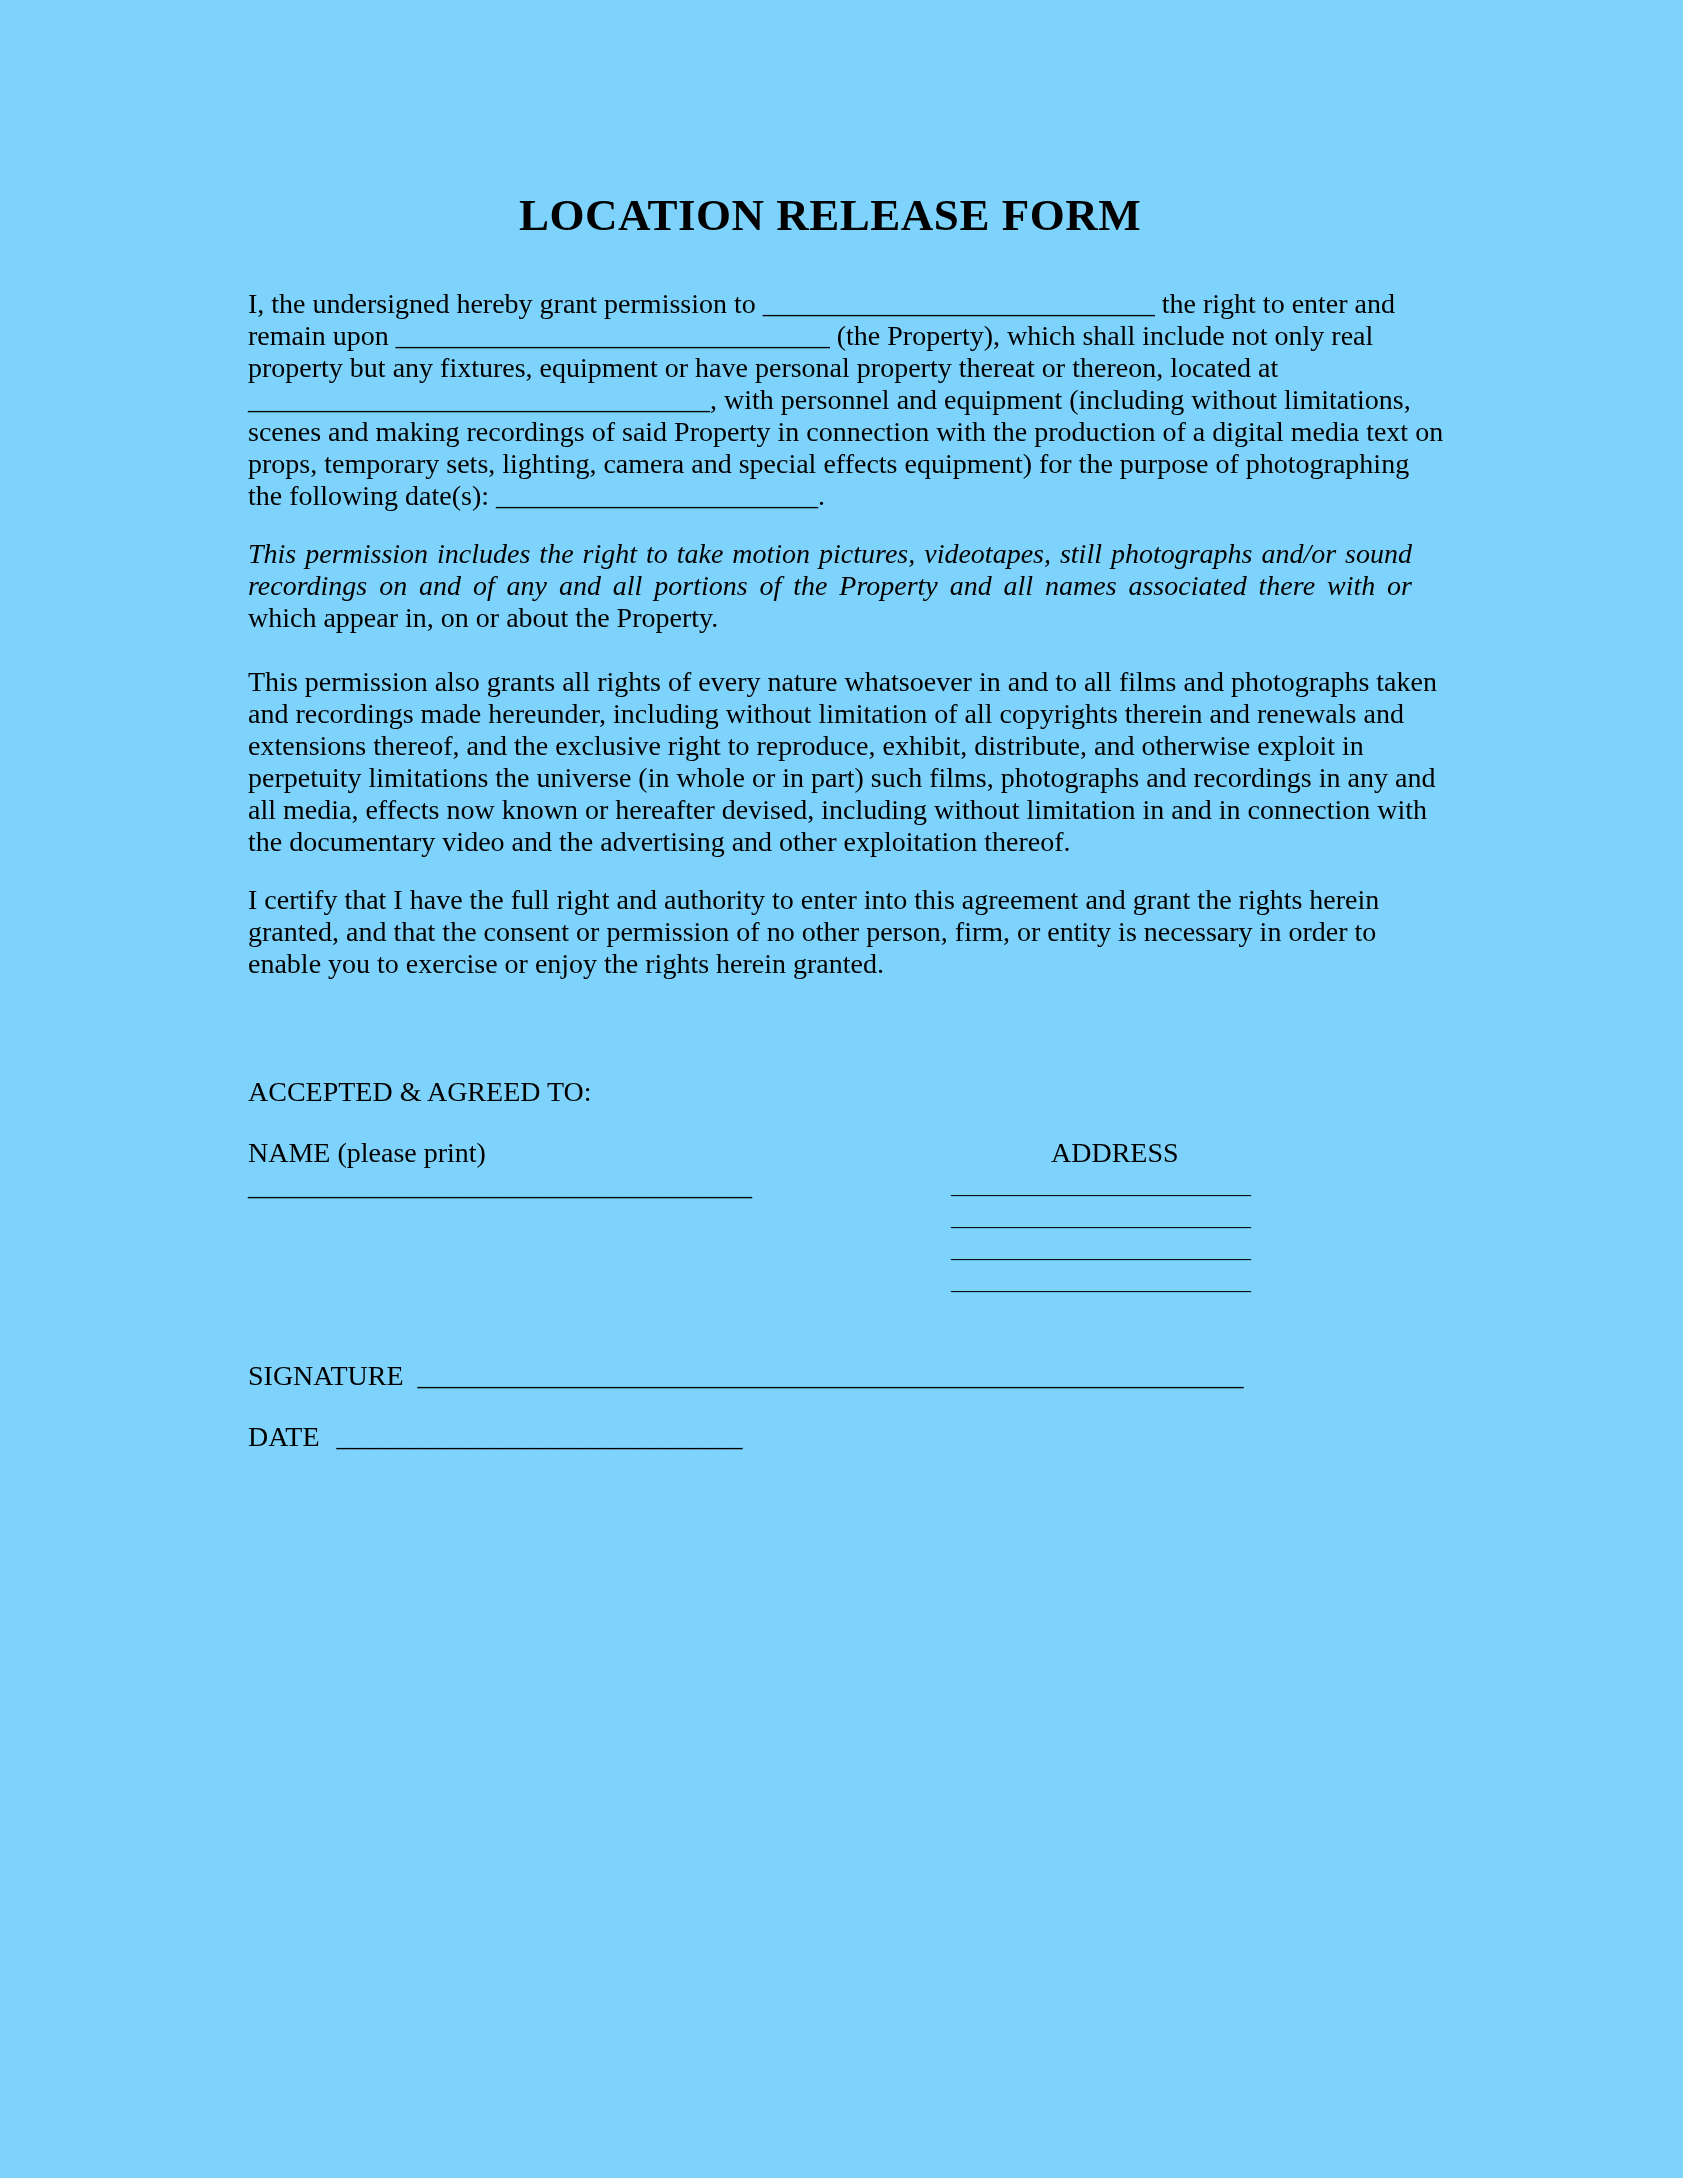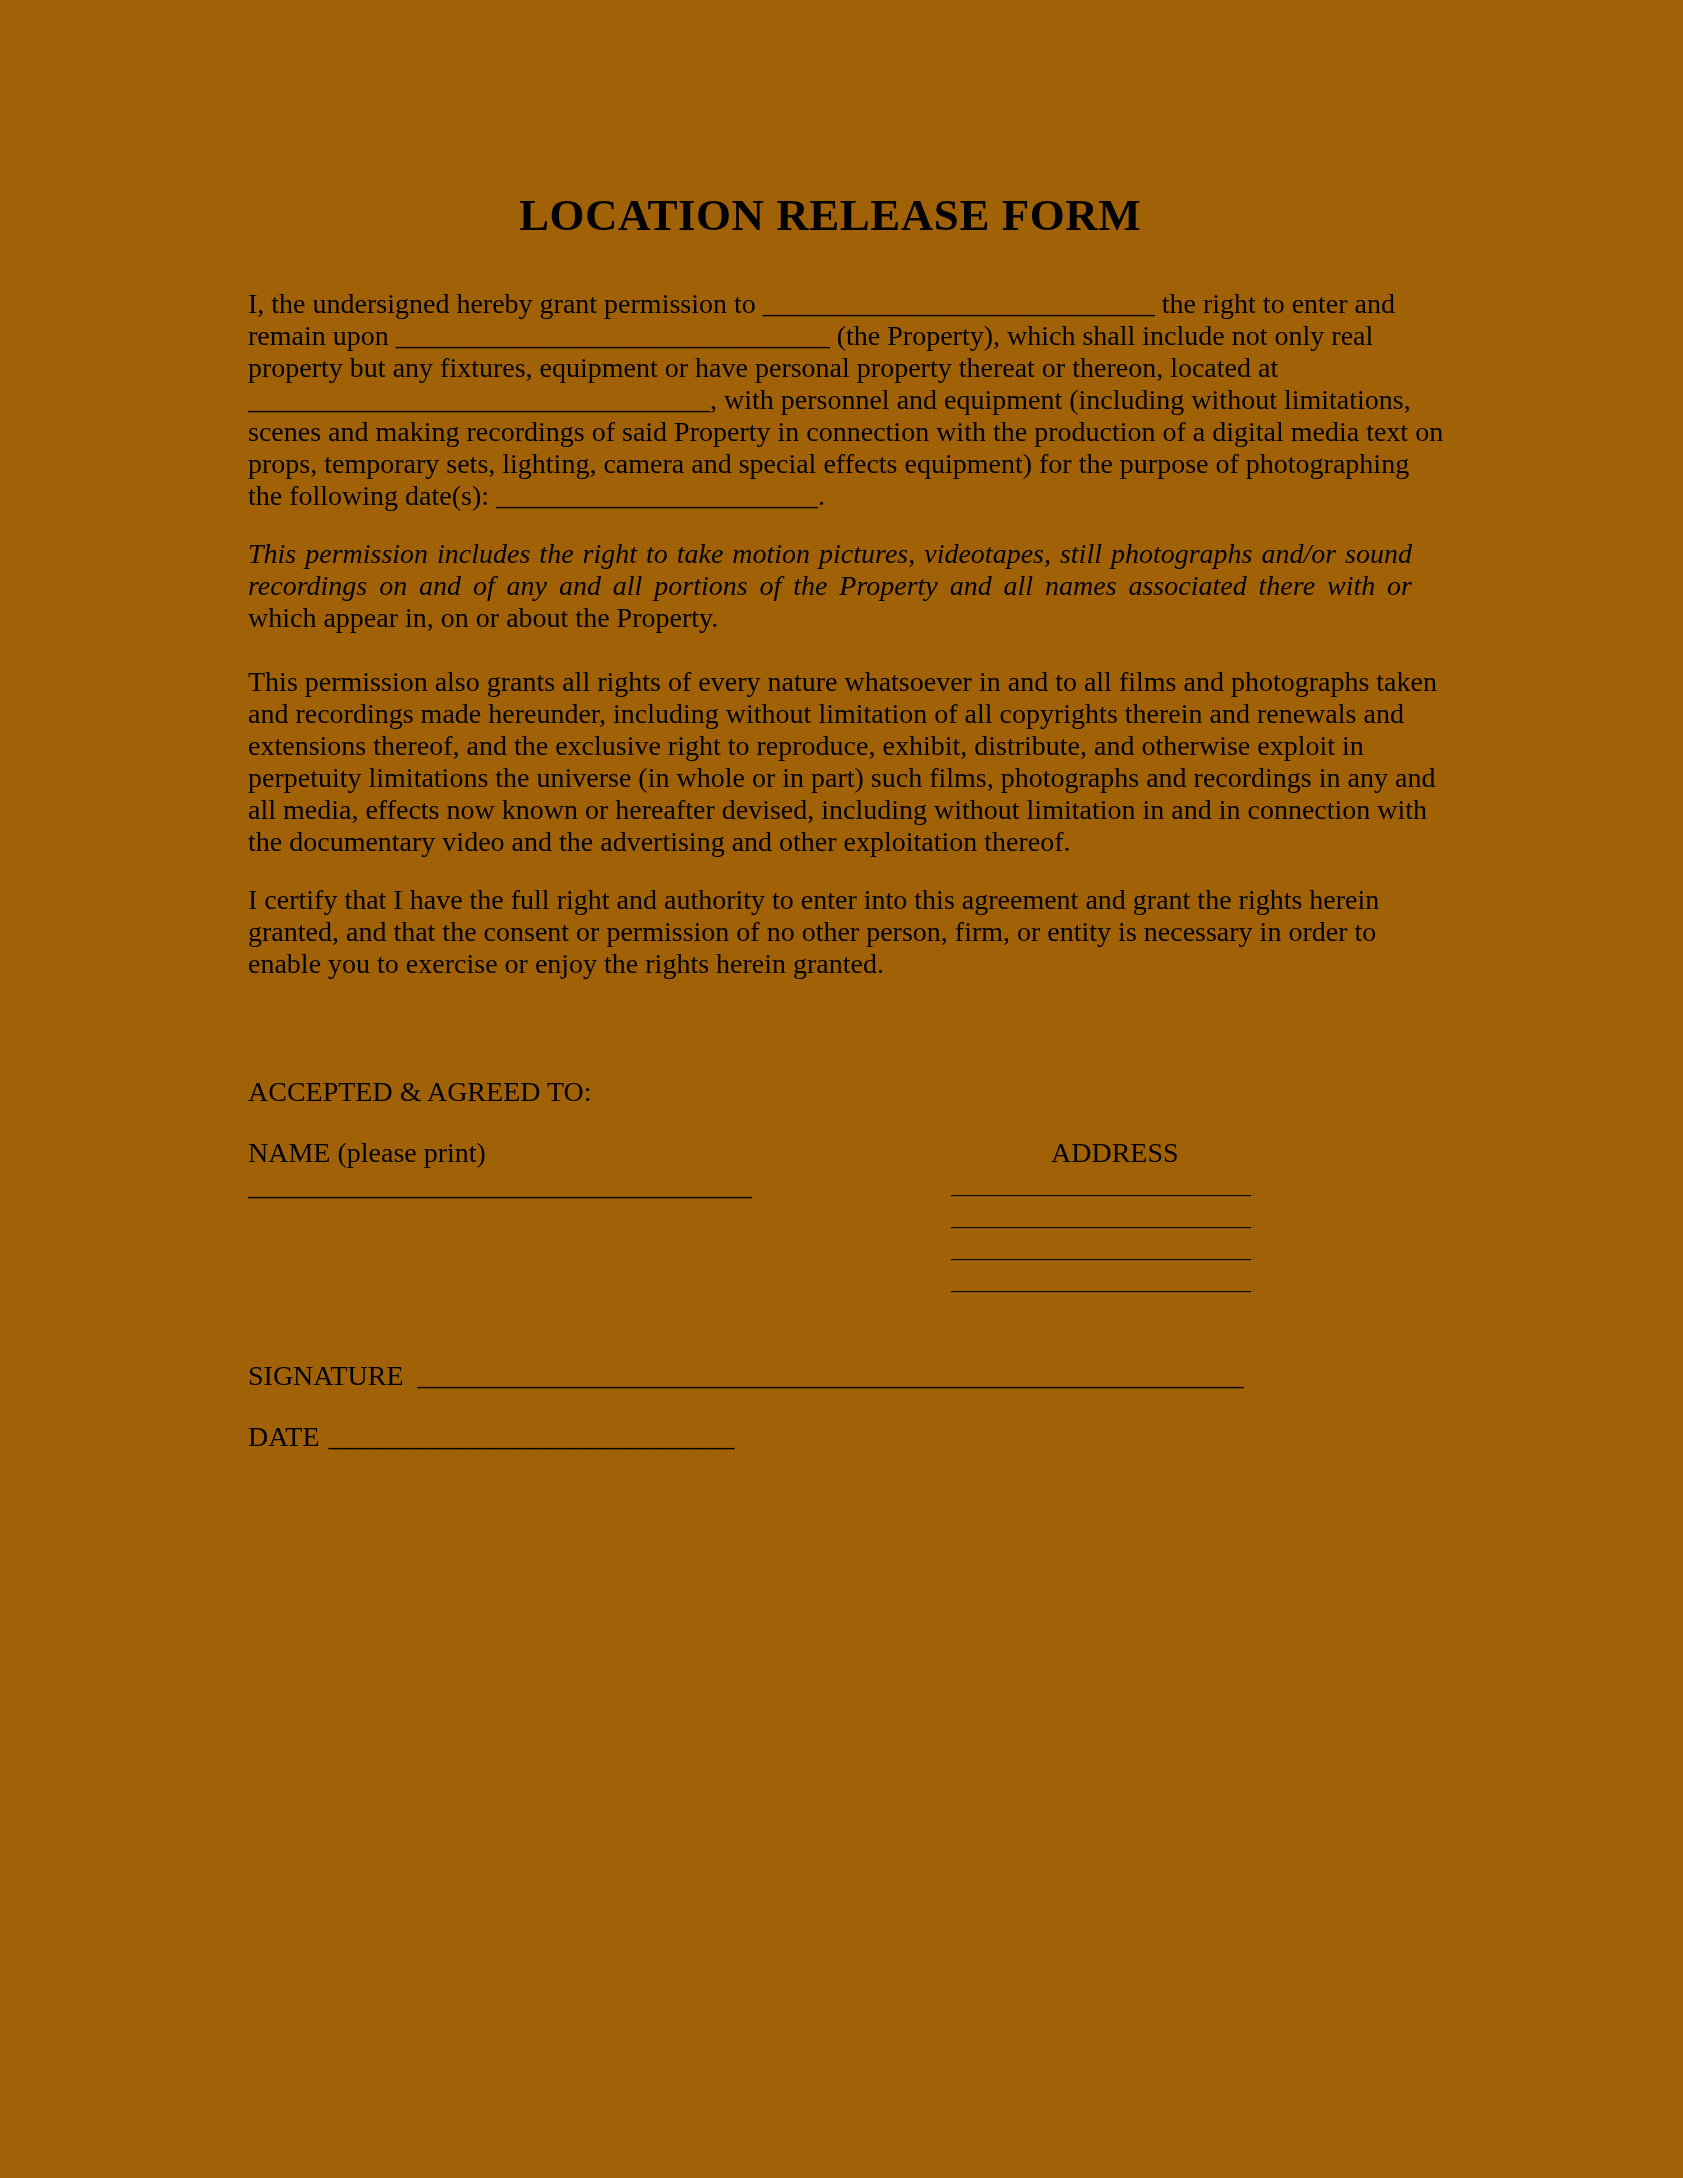--- a/index.html
+++ b/index.html
@@ -4,21 +4,21 @@
 <style>
   html, body {
     margin: 0;
     padding: 0;
     background: #ffffff;
   }
   .page {
     position: relative;
     width: 1683px;
     height: 2178px;
-    background: #a16207;
+    background: #7dd3fc;
     overflow: hidden;
     font-family: "Liberation Serif", "DejaVu Serif", serif;
     color: #000000;
   }
   .content {
     position: absolute;
     left: 248px;
     top: 0;
     width: 1164px;
     height: 100%;
@@ -105,21 +105,21 @@
     gap: 14px;
     white-space: pre;
   }
   .date-row {
     position: absolute;
     left: 0;
     top: 1421px;
     font-size: 28px;
     line-height: 32px;
     display: flex;
-    gap: 9px;
+    gap: 17px;
     white-space: pre;
   }
 </style>
 </head>
 <body>
 
 <div class="page">
   <div class="content">
 
     <h1 class="doc-title">LOCATION RELEASE FORM</h1>

